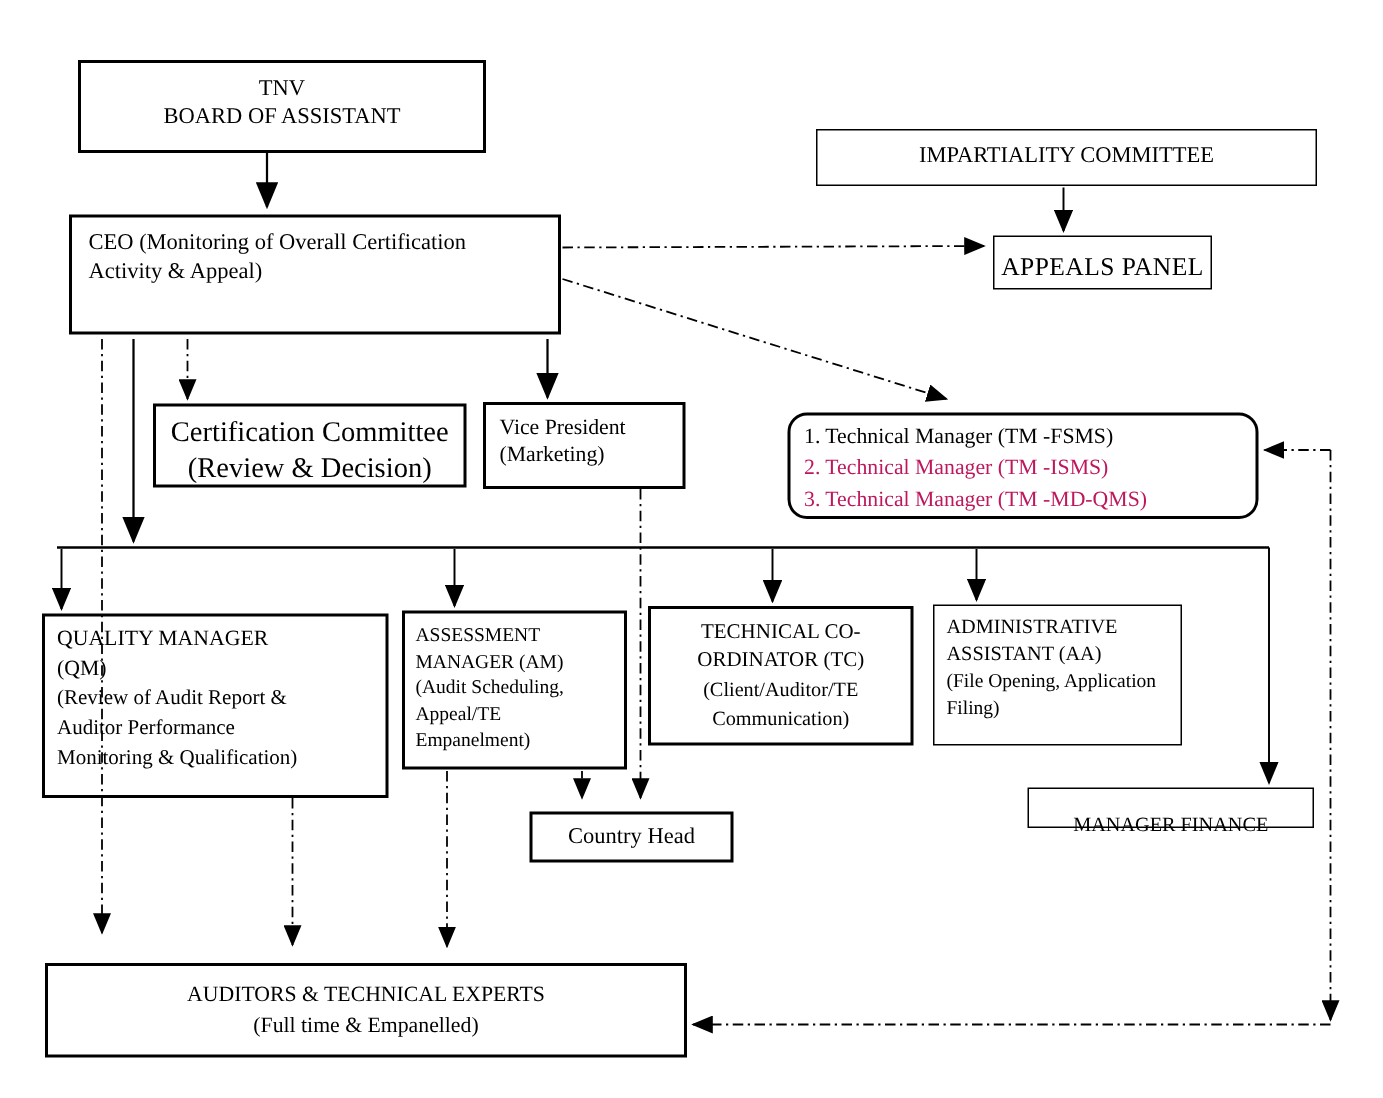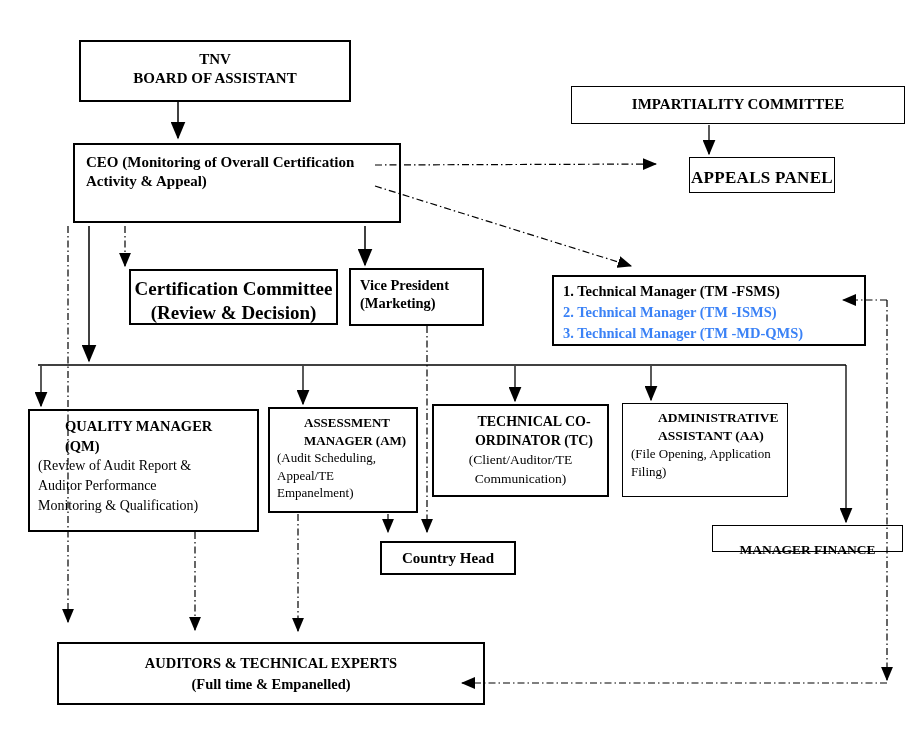--- a/index.html
+++ b/index.html
@@ -8,30 +8,30 @@
     font-family:"Liberation Serif","DejaVu Serif",serif;color:#000;
     overflow:hidden;
   }
   .wires{position:absolute;left:0;top:0;width:922px;height:732px;}
   .node{
     position:absolute;box-sizing:border-box;border:2px solid #000;
     background:transparent;line-height:1.25;
   }
   .thin{border-width:1px;}
   .center{text-align:center;}
-  .b{font-weight:bold;margin-left:27px;}
+  .b{font-weight:normal;}
   .node div{white-space:nowrap;}
   .board{left:52px;top:40px;width:272px;height:62px;font-size:15px;padding-top:8px;}
   .ceo{left:46px;top:143px;width:328px;height:80px;font-size:15px;padding:8px 0 0 11px;}
   .impartiality{left:544px;top:86px;width:334px;height:38px;font-size:15px;padding-top:8px;}
   .appeals{left:662px;top:157px;width:146px;height:36px;font-size:17px;padding-top:9px;letter-spacing:.3px;}
   .cert{left:102px;top:269px;width:209px;height:56px;font-size:19px;padding-top:6px;}
   .vp{left:322px;top:268px;width:135px;height:58px;font-size:14.5px;padding:6px 0 0 9px;}
-  .tm{left:525px;top:275px;width:314px;height:71px;font-size:14.5px;padding:4px 0 0 9px;line-height:21px;}
-  .tm .alt{color:#3b82f6;}
+  .tm{left:525px;top:275px;width:314px;height:71px;font-size:14.5px;padding:4px 0 0 9px;line-height:21px;border-radius:13px;}
+  .tm .alt{color:#be185d;}
   .qm{left:28px;top:409px;width:231px;height:123px;font-size:14.5px;padding:5px 0 0 8px;line-height:20px;}
   .qm .body{font-size:14px;}
   .am{left:268px;top:407px;width:150px;height:106px;font-size:13px;padding:5px 0 0 7px;line-height:17.5px;}
   .tc{left:432px;top:404px;width:177px;height:93px;font-size:14px;padding-top:6px;line-height:19px;}
   .tc .body{font-size:13.5px;}
   .aa{left:622px;top:403px;width:166px;height:94px;border-width:1px;font-size:13.5px;padding:5px 0 0 8px;line-height:18px;}
   .aa .body{font-size:13px;}
   .mf{left:685px;top:525px;width:191px;height:27px;border-width:1px;font-size:13.5px;padding-top:16px;}
   .ch{left:353px;top:541px;width:136px;height:34px;font-size:15px;padding-top:6px;}
   .aud{left:30px;top:642px;width:428px;height:63px;font-size:14.5px;padding-top:9px;line-height:21px;}

